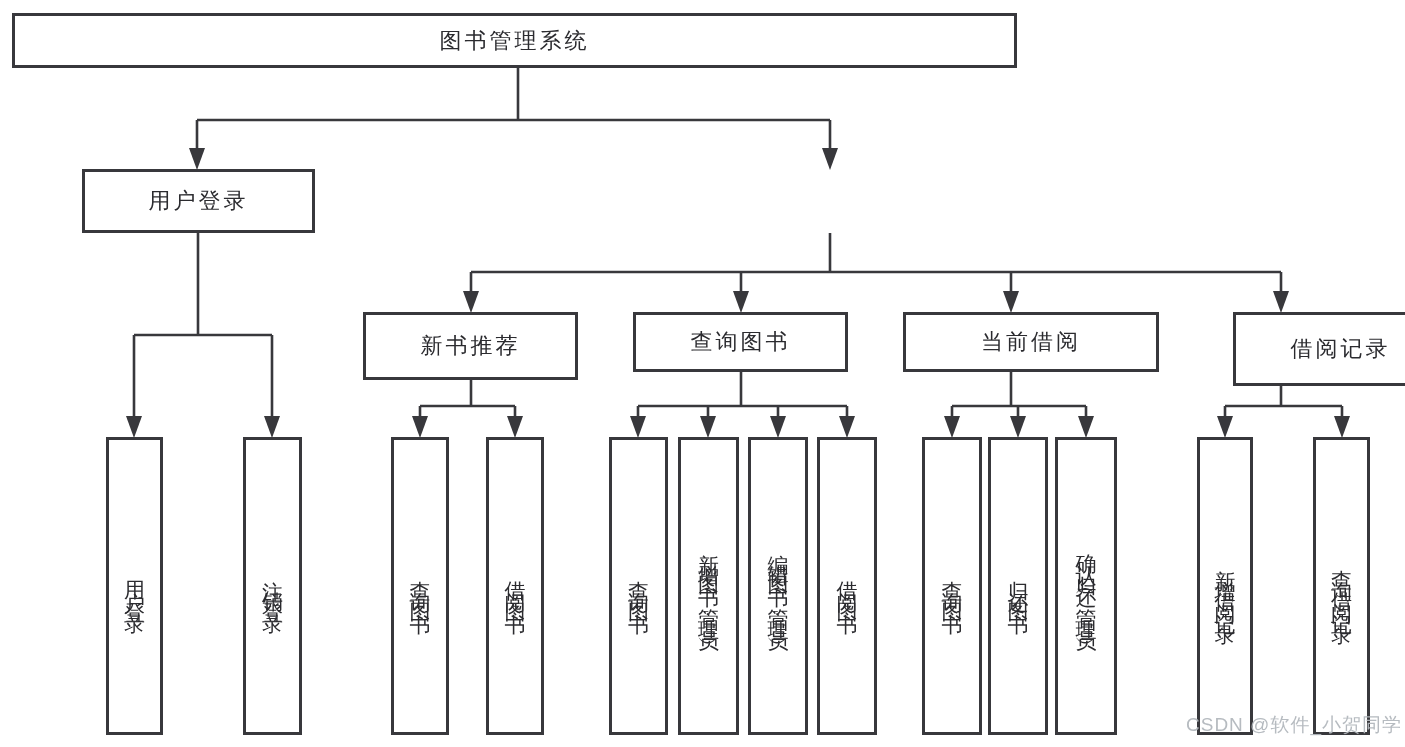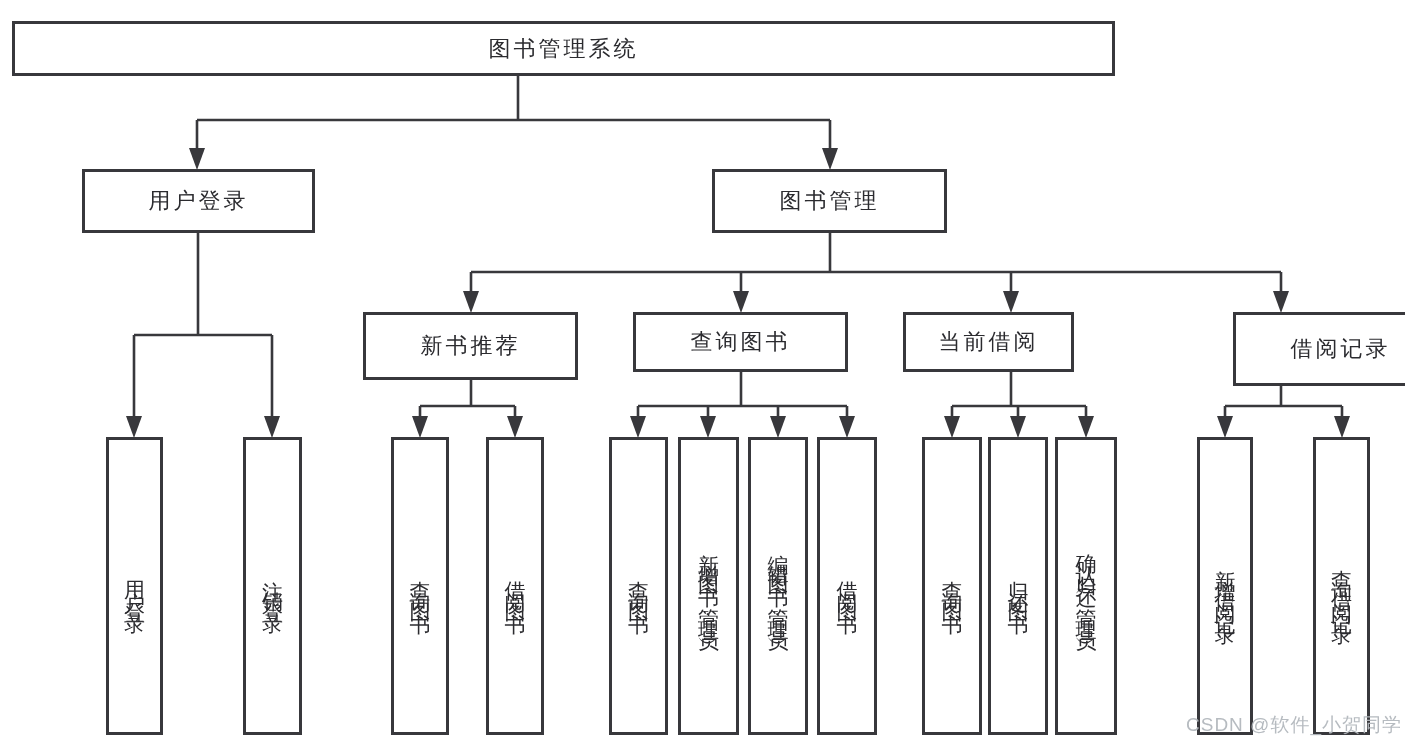--- a/index.html
+++ b/index.html
@@ -86,38 +86,35 @@
       <polygon points="770,416 786,416 778,438"></polygon>
       <polygon points="839,416 855,416 847,438"></polygon>
       <polygon points="944,416 960,416 952,438"></polygon>
       <polygon points="1010,416 1026,416 1018,438"></polygon>
       <polygon points="1078,416 1094,416 1086,438"></polygon>
       <polygon points="1217,416 1233,416 1225,438"></polygon>
       <polygon points="1334,416 1350,416 1342,438"></polygon>
     </g>
   </svg>
 
-  <div class="node h" style="left:12px;top:21px;width:1103px;height:55px">
+  <div class="node h" style="left:12px;top:13px;width:1005px;height:55px">
     <span class="lbl">图书管理系统</span>
   </div>
 
   <div class="node h" style="left:82px;top:169px;width:233px;height:64px">
     <span class="lbl">用户登录</span>
-  </div>
-  <div class="node h" style="left:712px;top:169px;width:235px;height:64px">
-    <span class="lbl">图书管理</span>
   </div>
 
   <div class="node h" style="left:363px;top:312px;width:215px;height:68px">
     <span class="lbl">新书推荐</span>
   </div>
   <div class="node h" style="left:633px;top:312px;width:215px;height:60px">
     <span class="lbl">查询图书</span>
   </div>
-  <div class="node h" style="left:903px;top:312px;width:171px;height:60px">
+  <div class="node h" style="left:903px;top:312px;width:256px;height:60px">
     <span class="lbl">当前借阅</span>
   </div>
   <div class="node h" style="left:1233px;top:312px;width:215px;height:74px">
     <span class="lbl">借阅记录</span>
   </div>
 
   <div class="node v" style="left:106px;top:437px;width:57px;height:298px">
     <span class="lbl">用户登录</span>
   </div>
   <div class="node v" style="left:243px;top:437px;width:59px;height:298px">

